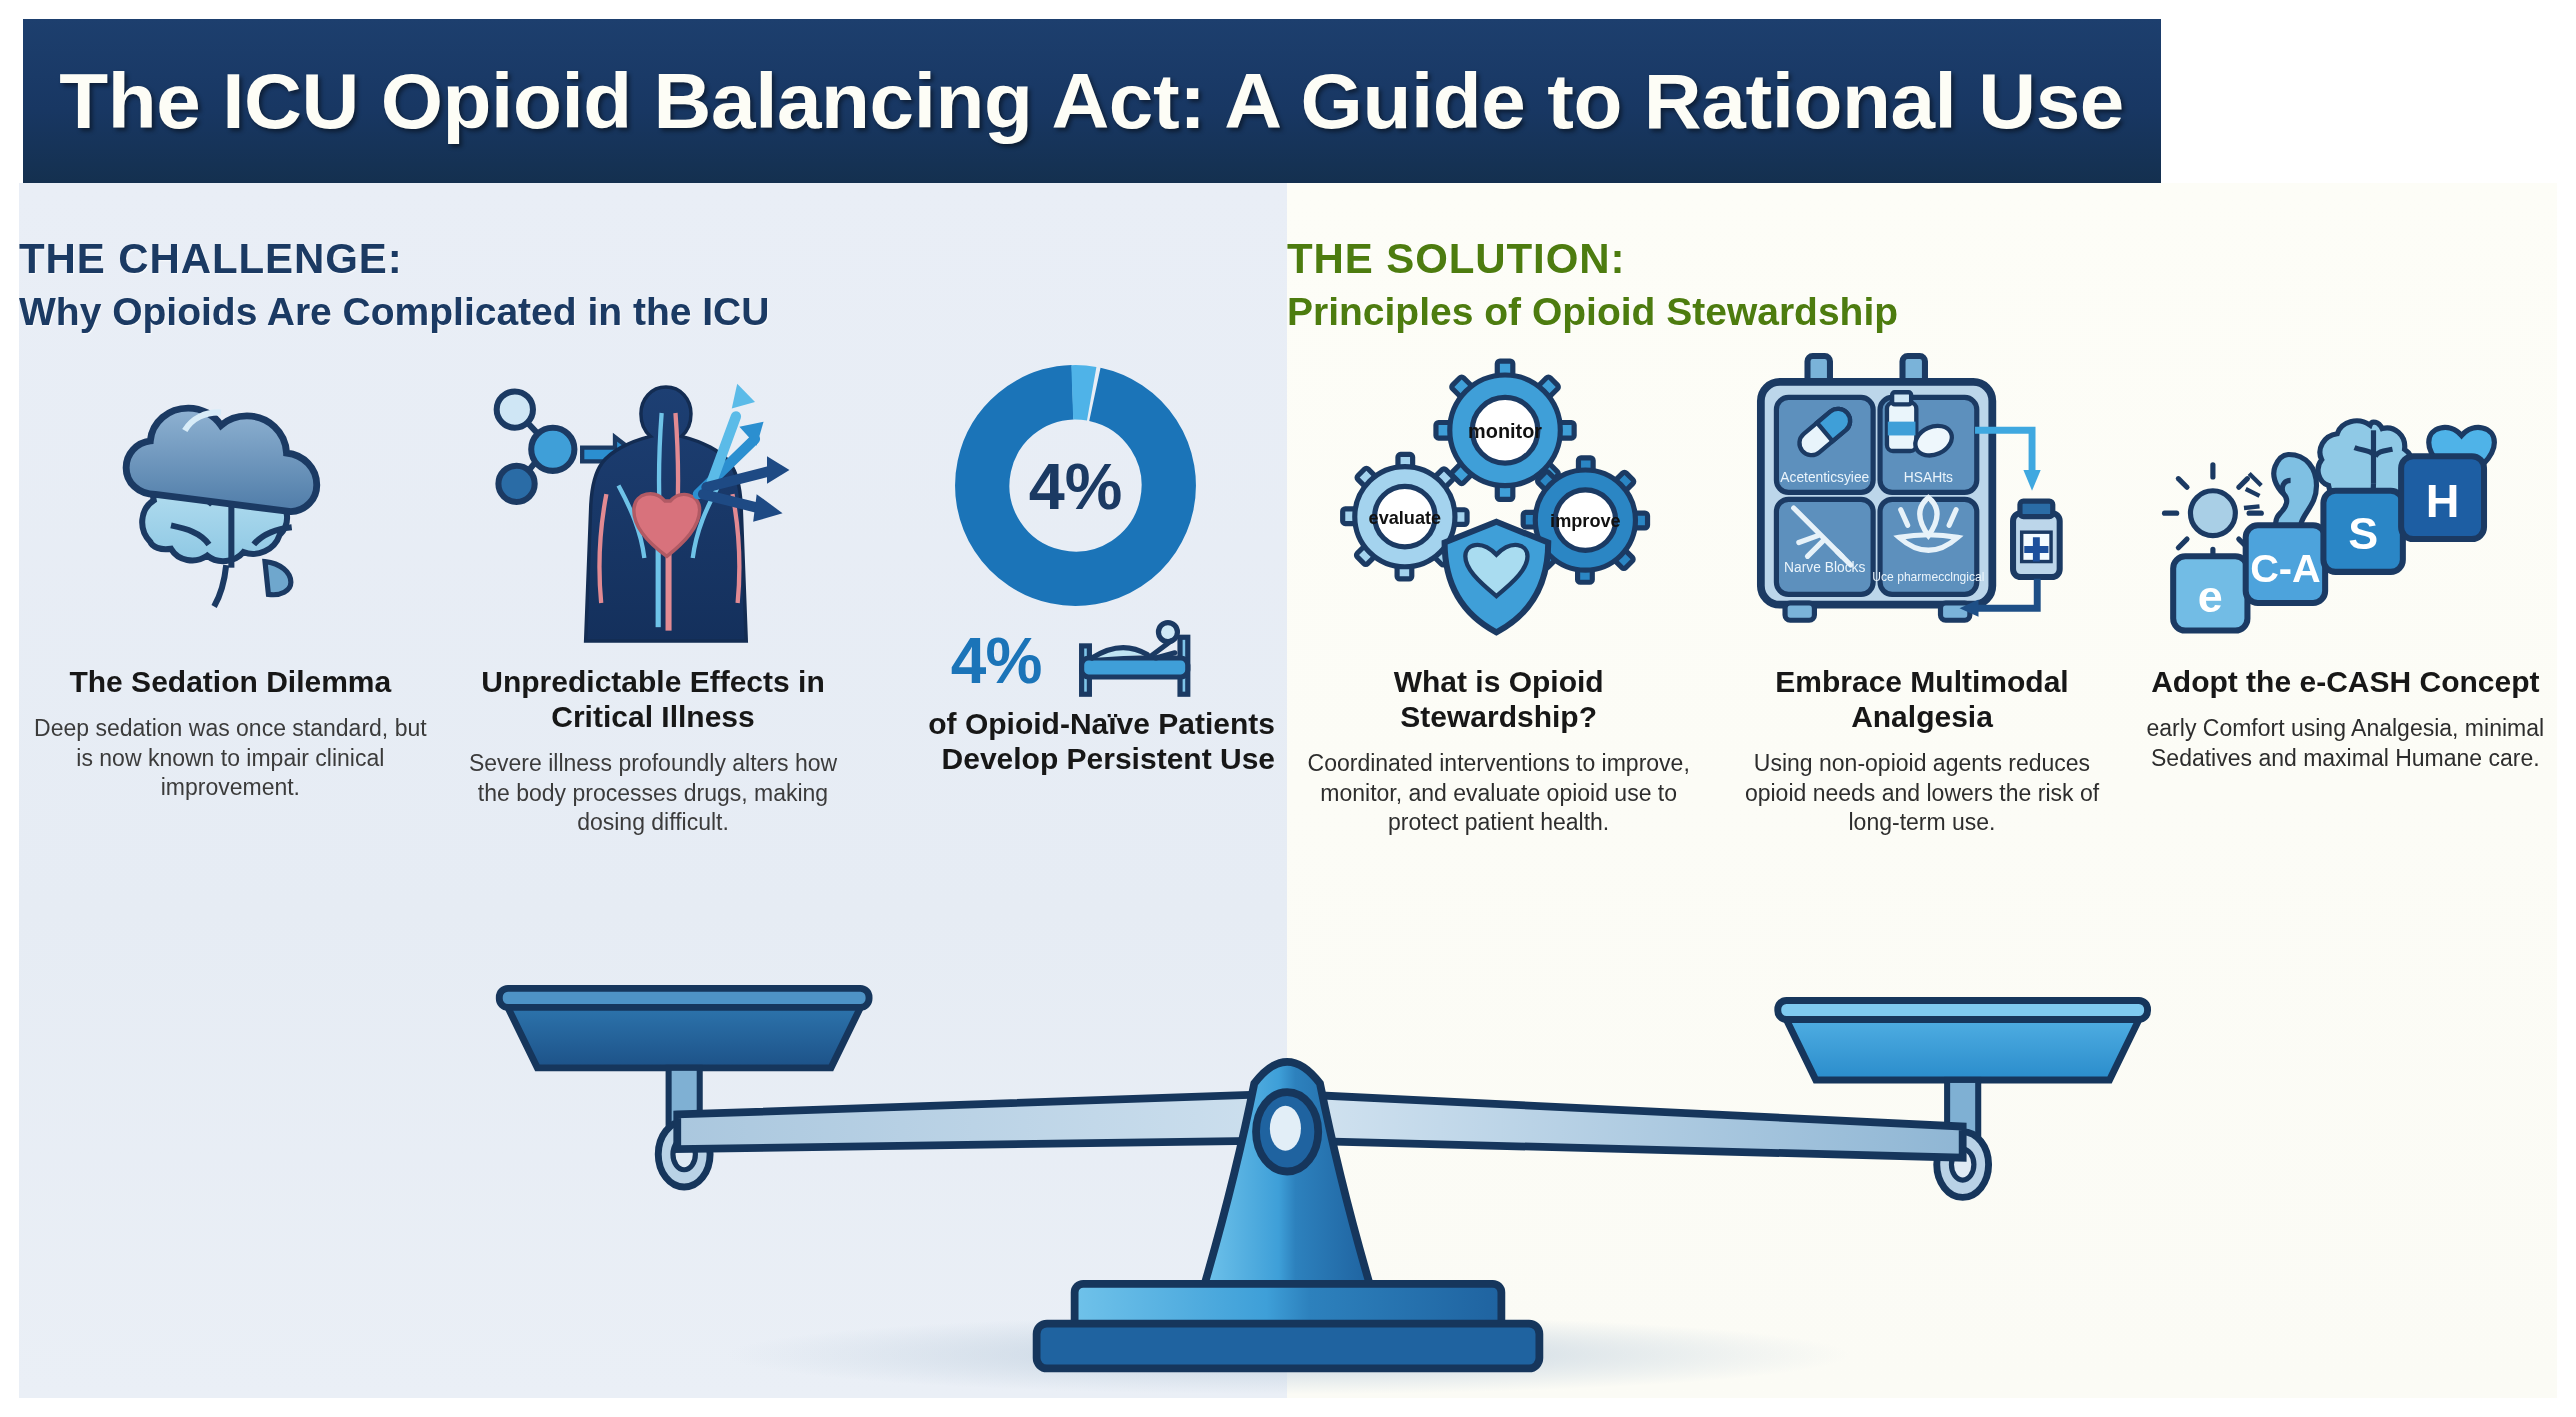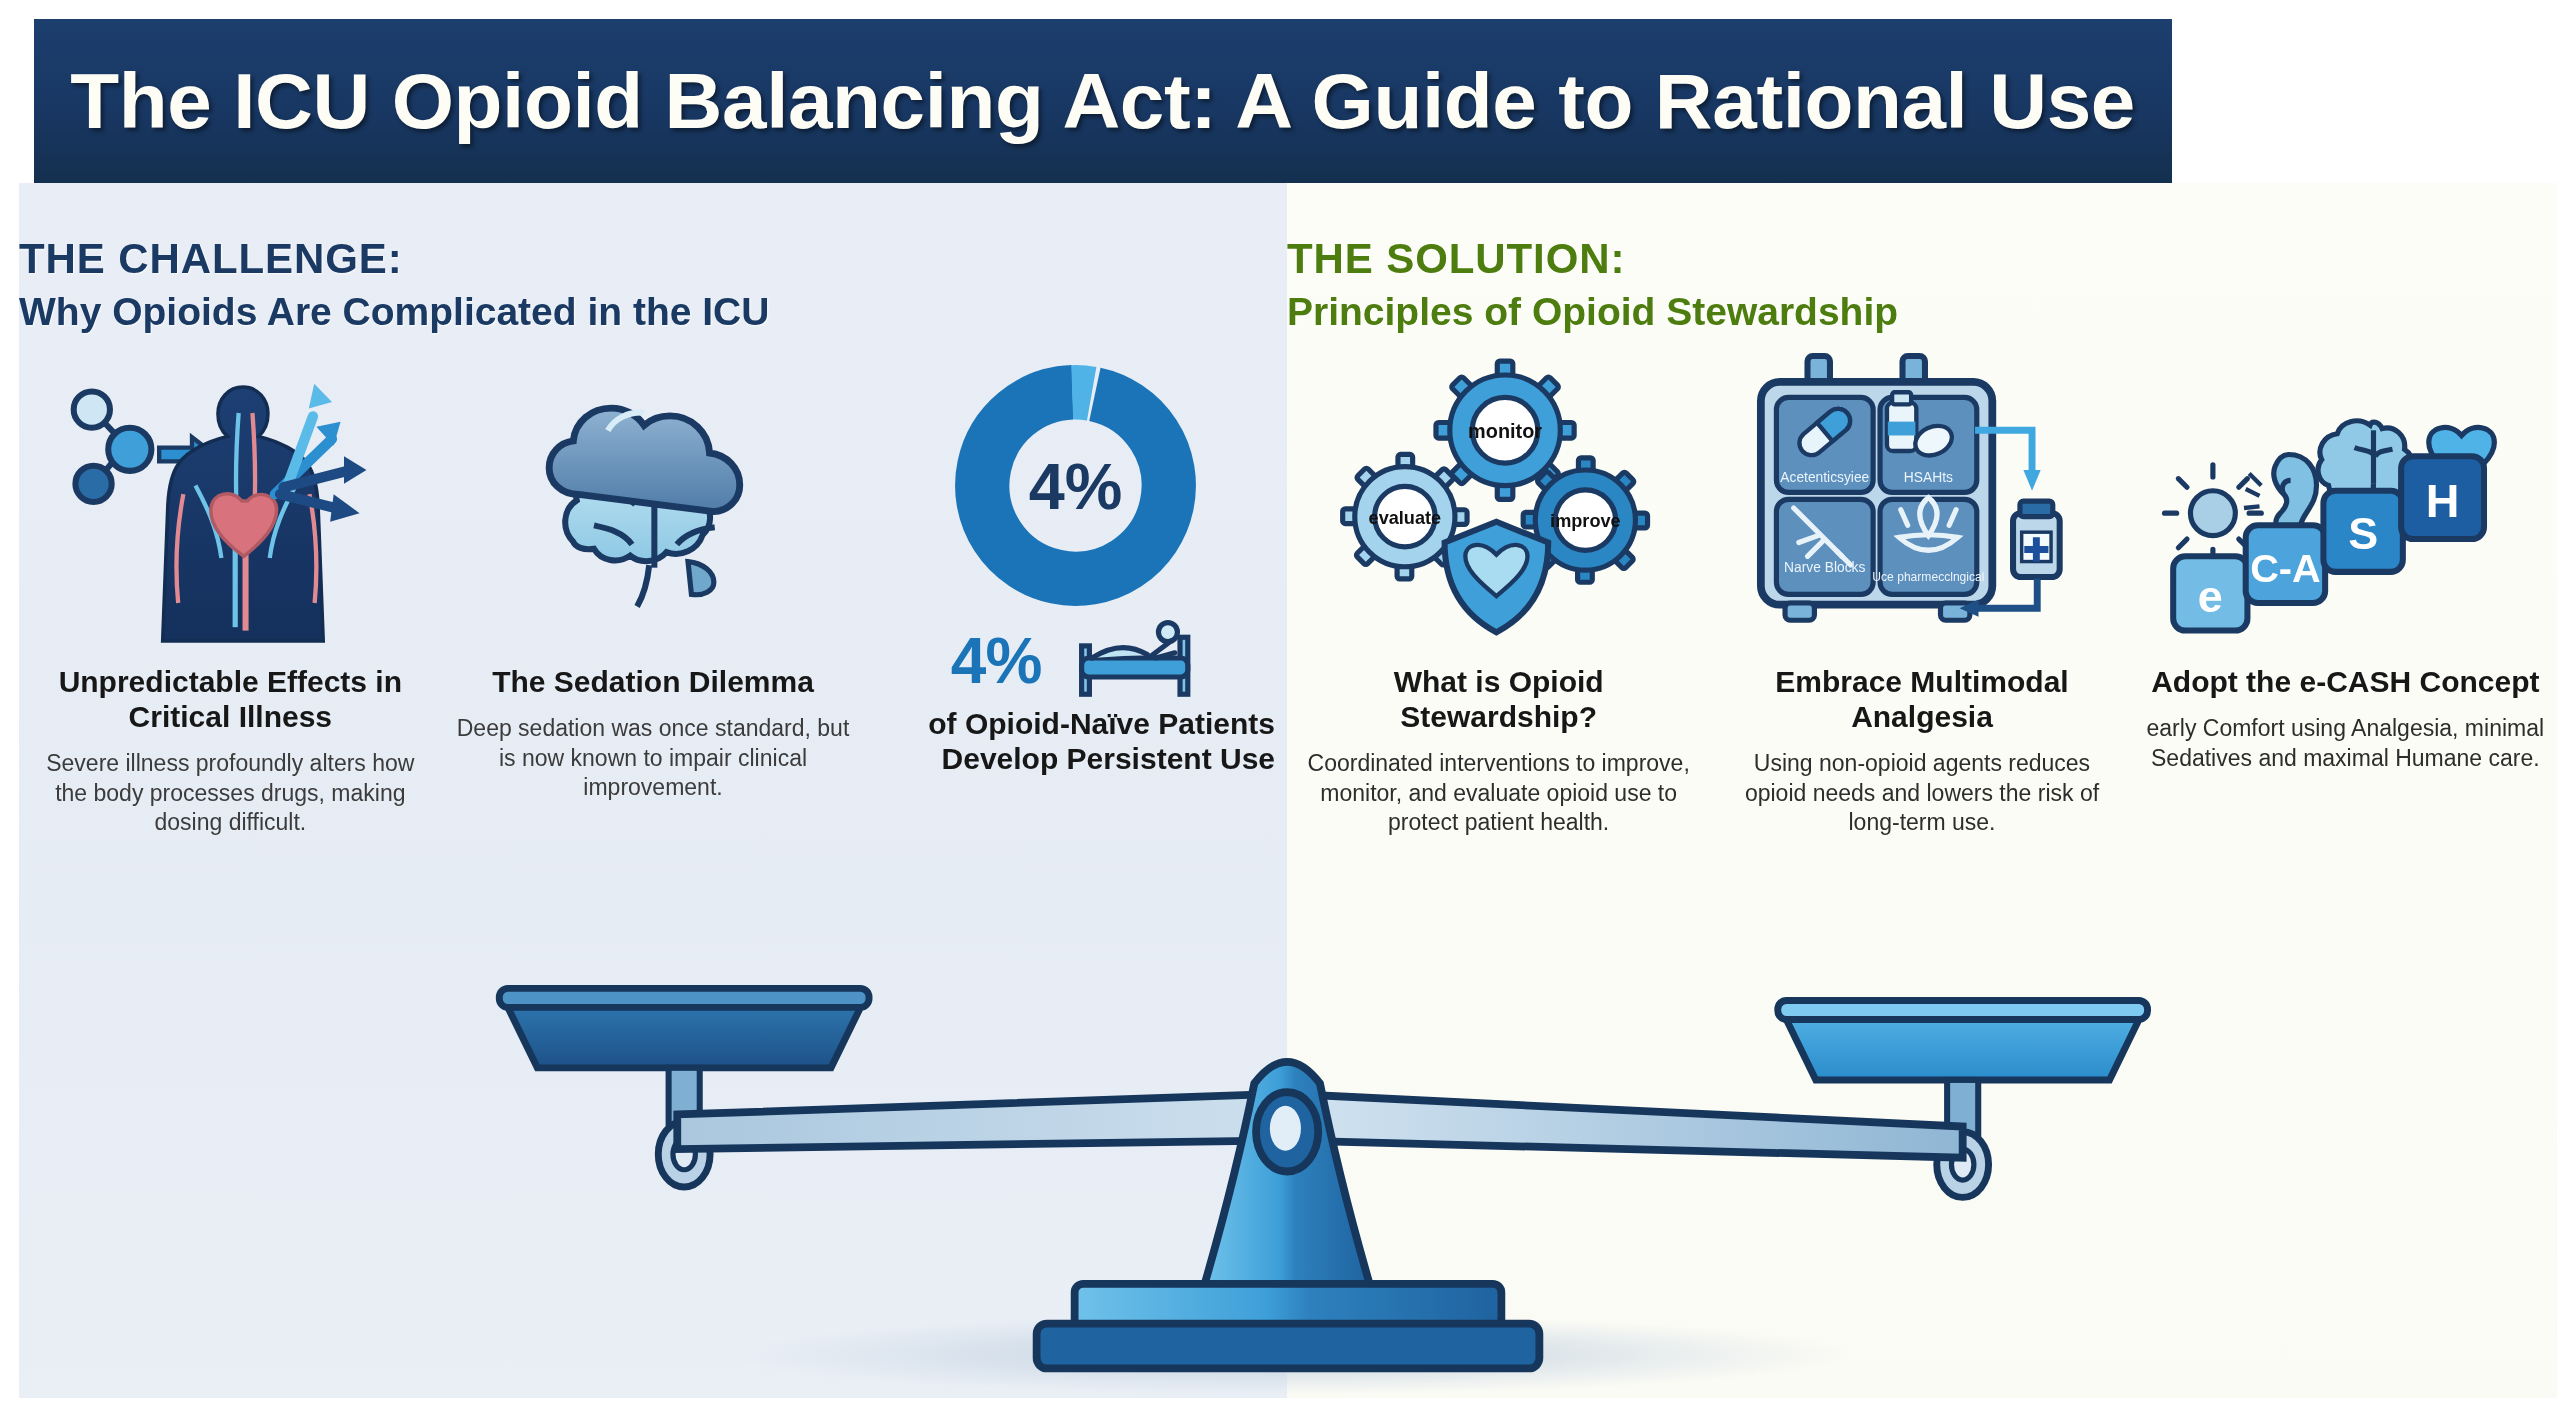--- a/index.html
+++ b/index.html
@@ -16,21 +16,21 @@
     background:#ffffff;
   }
   .canvas {
     position:absolute; left:19px; top:19px;
     width:2538px; height:1380px;
     overflow:hidden;
   }
 
   
   .title-bar {
-    position:absolute; left:15px; top:0; width:2138px; height:164px;
+    position:absolute; left:4px; top:0; width:2138px; height:164px;
     background:linear-gradient(180deg,#1d3f6e 0%,#183763 55%,#14304f 100%);
     display:flex; align-items:center; justify-content:center;
   }
   .title-text {
     color:#fdfdf6; font-size:77px; font-weight:bold;
     letter-spacing:-0.4px;
     text-shadow:2.6px 2.6px 4.3px rgba(0,0,0,.45);
     white-space:nowrap;
     transform:scaleX(1.04);
   }
@@ -89,72 +89,20 @@
       <div class="half half-right"></div>
 
       <div class="half half-left left-col" style="background:transparent;">
 
         <div class="sect-head">
           <div class="sect-kicker">THE CHALLENGE:</div>
           <div class="sect-sub">Why Opioids Are Complicated in the ICU</div>
         </div>
 
         <div class="cards">
-
-          <div class="card">
-            <div class="card-art">
-              <svg width="346" height="285" viewBox="0 0 400 330">
-                <defs>
-                  <linearGradient id="gBody" x1="0" y1="0" x2="0" y2="1">
-                    <stop offset="0" stop-color="#1d3f73"></stop>
-                      <stop offset="1" stop-color="#14305c"></stop>
-                  </linearGradient>
-                </defs>
-
-                <g stroke="#1b3a63" stroke-width="7">
-                  <line x1="46" y1="68" x2="80" y2="104"></line>
-                  <line x1="80" y1="104" x2="48" y2="142"></line>
-                  <circle cx="40" cy="62" r="21" fill="#cfe6f5"></circle>
-                  <circle cx="84" cy="108" r="25" fill="#3f9fd8"></circle>
-                  <circle cx="42" cy="148" r="21" fill="#2a6ca6"></circle>
-                </g>
-
-                <path d="M118 106h38v-12l26 20-26 20v-12h-38z" fill="#2b8fd0" stroke="#1b3a63" stroke-width="5"></path>
-
-                <path fill="url(#gBody)" stroke="#132c52" stroke-width="4" d="M215 36c17 0 29 14 29 31 0 12-5 21-11 26 24 6 46 17 56 31 9 12 12 30 13 48l6 158h-186l6-158c1-18 4-36 13-48 10-14 32-25 56-31 -6-5-11-14-11-26 0-17 12-31 29-31z"></path>
-
-                <g fill="none" stroke-width="5">
-                  <path d="M210 66c-3 40-4 80-2 120" stroke="#6ec3e8"></path>
-                  <path d="M226 66c3 40 4 80 2 120" stroke="#e28a92"></path>
-                  <path d="M160 150c14 26 26 52 30 84" stroke="#6ec3e8"></path>
-                  <path d="M276 150c-14 26-26 52-30 84" stroke="#6ec3e8"></path>
-                  <path d="M146 160c-8 42-10 84-6 126" stroke="#e28a92"></path>
-                  <path d="M292 160c8 42 10 84 6 126" stroke="#e28a92"></path>
-                  <path d="M218 210v108" stroke="#e28a92" stroke-width="7"></path>
-                  <path d="M206 212v102" stroke="#6ec3e8" stroke-width="6"></path>
-                </g>
-
-                <path d="M214 168c-12-14-34-10-36 8 -2 20 16 40 38 56 20-16 38-34 38-54 0-18-22-24-34-10z" fill="#d8727c" stroke="#b15a64" stroke-width="4"></path>
-
-                <g fill="none" stroke-linecap="round">
-                  <path d="M252 160 L318 96" stroke="#2b8fd0" stroke-width="12"></path>
-                  <path d="M300 82 l28 -6 -8 28z" fill="#2b8fd0"></path>
-                  <path d="M262 152 L296 112" stroke="#5bbbe8" stroke-width="0"></path>
-                  <path d="M268 146 L296 70" stroke="#5bbbe8" stroke-width="12"></path>
-                  <path d="M288 58 l14 -26 14 26z" fill="#5bbbe8" transform="rotate(-16 300 48)"></path>
-                  <path d="M262 152 L340 132" stroke="#1e4a84" stroke-width="12"></path>
-                  <path d="M332 116 l26 16 -26 16z" fill="#1e4a84"></path>
-                  <path d="M258 160 L330 178" stroke="#1e4a84" stroke-width="12"></path>
-                  <path d="M320 160 l30 22 -34 10z" fill="#1e4a84"></path>
-                </g>
-              </svg>
-            </div>
-            <div class="card-title">Unpredictable Effects in Critical Illness</div>
-            <div class="card-body">Severe illness profoundly alters how the body processes drugs, making dosing difficult.</div>
-          </div>
 
           <div class="card">
             <div class="card-art">
               <svg width="285" height="276" viewBox="0 0 330 320">
                 <defs>
                   <linearGradient id="gCloud" x1="0" y1="0" x2="0" y2="1">
                     <stop offset="0" stop-color="#8fb2d2"></stop>
                       <stop offset="1" stop-color="#4f7ca8"></stop>
                   </linearGradient>
                   <linearGradient id="gBrain" x1="0" y1="0" x2="0" y2="1">
@@ -175,20 +123,72 @@
                 <path d="M205 228c18 2 30 12 30 24 0 10-12 16-26 14z" stroke="#1b3a63" stroke-width="6" fill="#6fa7cd"></path>
 
                 <g stroke="#1b3a63" stroke-width="8">
                   <path fill="url(#gCloud)" d="M78 150c-20 0-34-14-34-31 0-16 12-29 28-31 2-22 21-38 44-38 16 0 30 8 38 20 8-7 18-11 30-11 25 0 45 19 46 43 20 2 35 18 35 37 0 17-13 30-30 31z"></path>
                   <path fill="none" stroke="#d8ecf8" stroke-width="7" d="M112 76c8-14 24-22 42-21"></path>
                 </g>
               </svg>
             </div>
             <div class="card-title">The Sedation Dilemma</div>
             <div class="card-body">Deep sedation was once standard, but is now known to impair clinical improvement.</div>
+          </div>
+
+          <div class="card">
+            <div class="card-art">
+              <svg width="346" height="285" viewBox="0 0 400 330">
+                <defs>
+                  <linearGradient id="gBody" x1="0" y1="0" x2="0" y2="1">
+                    <stop offset="0" stop-color="#1d3f73"></stop>
+                      <stop offset="1" stop-color="#14305c"></stop>
+                  </linearGradient>
+                </defs>
+
+                <g stroke="#1b3a63" stroke-width="7">
+                  <line x1="46" y1="68" x2="80" y2="104"></line>
+                  <line x1="80" y1="104" x2="48" y2="142"></line>
+                  <circle cx="40" cy="62" r="21" fill="#cfe6f5"></circle>
+                  <circle cx="84" cy="108" r="25" fill="#3f9fd8"></circle>
+                  <circle cx="42" cy="148" r="21" fill="#2a6ca6"></circle>
+                </g>
+
+                <path d="M118 106h38v-12l26 20-26 20v-12h-38z" fill="#2b8fd0" stroke="#1b3a63" stroke-width="5"></path>
+
+                <path fill="url(#gBody)" stroke="#132c52" stroke-width="4" d="M215 36c17 0 29 14 29 31 0 12-5 21-11 26 24 6 46 17 56 31 9 12 12 30 13 48l6 158h-186l6-158c1-18 4-36 13-48 10-14 32-25 56-31 -6-5-11-14-11-26 0-17 12-31 29-31z"></path>
+
+                <g fill="none" stroke-width="5">
+                  <path d="M210 66c-3 40-4 80-2 120" stroke="#6ec3e8"></path>
+                  <path d="M226 66c3 40 4 80 2 120" stroke="#e28a92"></path>
+                  <path d="M160 150c14 26 26 52 30 84" stroke="#6ec3e8"></path>
+                  <path d="M276 150c-14 26-26 52-30 84" stroke="#6ec3e8"></path>
+                  <path d="M146 160c-8 42-10 84-6 126" stroke="#e28a92"></path>
+                  <path d="M292 160c8 42 10 84 6 126" stroke="#e28a92"></path>
+                  <path d="M218 210v108" stroke="#e28a92" stroke-width="7"></path>
+                  <path d="M206 212v102" stroke="#6ec3e8" stroke-width="6"></path>
+                </g>
+
+                <path d="M214 168c-12-14-34-10-36 8 -2 20 16 40 38 56 20-16 38-34 38-54 0-18-22-24-34-10z" fill="#d8727c" stroke="#b15a64" stroke-width="4"></path>
+
+                <g fill="none" stroke-linecap="round">
+                  <path d="M252 160 L318 96" stroke="#2b8fd0" stroke-width="12"></path>
+                  <path d="M300 82 l28 -6 -8 28z" fill="#2b8fd0"></path>
+                  <path d="M262 152 L296 112" stroke="#5bbbe8" stroke-width="0"></path>
+                  <path d="M268 146 L296 70" stroke="#5bbbe8" stroke-width="12"></path>
+                  <path d="M288 58 l14 -26 14 26z" fill="#5bbbe8" transform="rotate(-16 300 48)"></path>
+                  <path d="M262 152 L340 132" stroke="#1e4a84" stroke-width="12"></path>
+                  <path d="M332 116 l26 16 -26 16z" fill="#1e4a84"></path>
+                  <path d="M258 160 L330 178" stroke="#1e4a84" stroke-width="12"></path>
+                  <path d="M320 160 l30 22 -34 10z" fill="#1e4a84"></path>
+                </g>
+              </svg>
+            </div>
+            <div class="card-title">Unpredictable Effects in Critical Illness</div>
+            <div class="card-body">Severe illness profoundly alters how the body processes drugs, making dosing difficult.</div>
           </div>
 
           <div class="card">
             <div class="card-art" style="height:259px;align-items:flex-start;">
               <svg width="259" height="259" viewBox="0 0 200 200">
 
                 <circle cx="100" cy="100" r="72" fill="none" stroke="#1b74b8" stroke-width="42" stroke-dasharray="434.3 18.1" transform="rotate(-78 100 100)"></circle>
 
                 <circle cx="100" cy="100" r="72" fill="none" stroke="#4fb3e8" stroke-width="42" stroke-dasharray="15.1 437.3" transform="rotate(-92 100 100)"></circle>
                 <text x="100" y="118" text-anchor="middle" font-size="50" font-weight="bold" fill="#1b3a63" font-family="Liberation Sans, sans-serif">4%</text>

